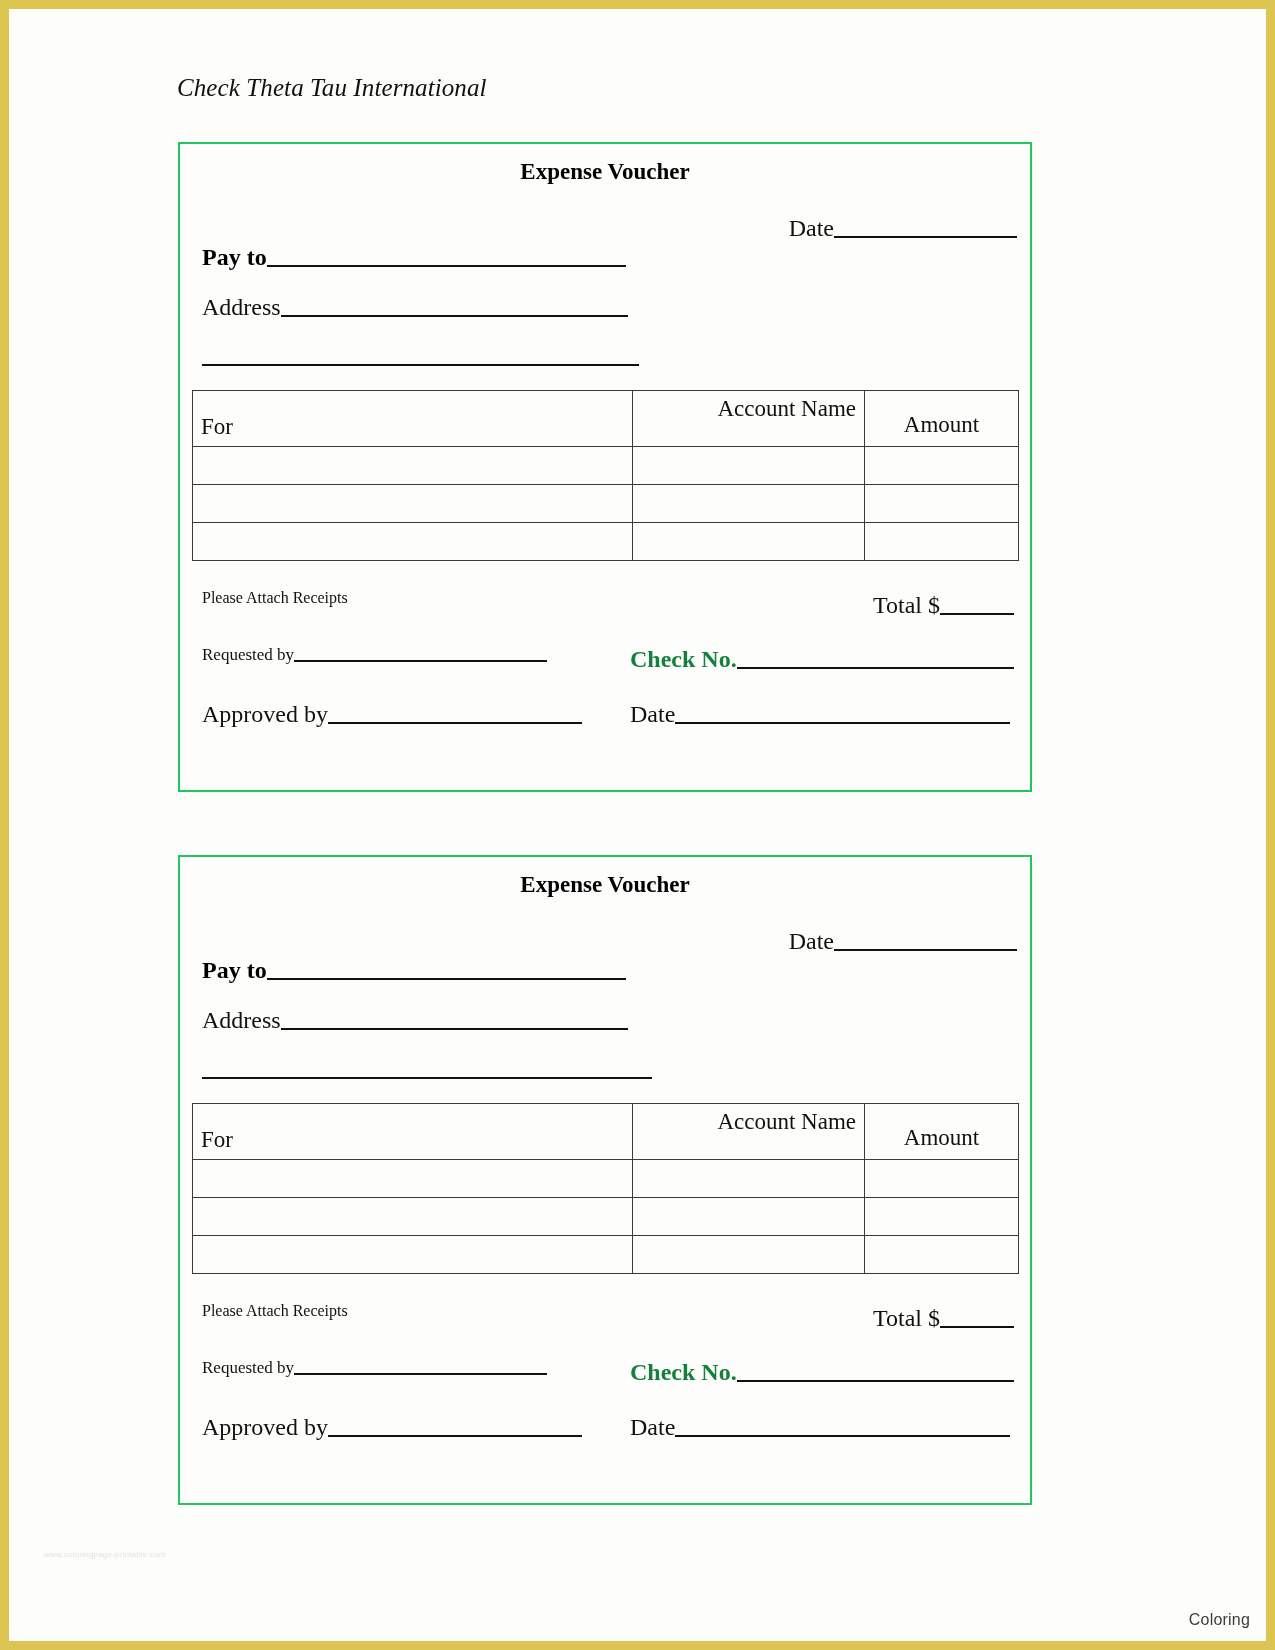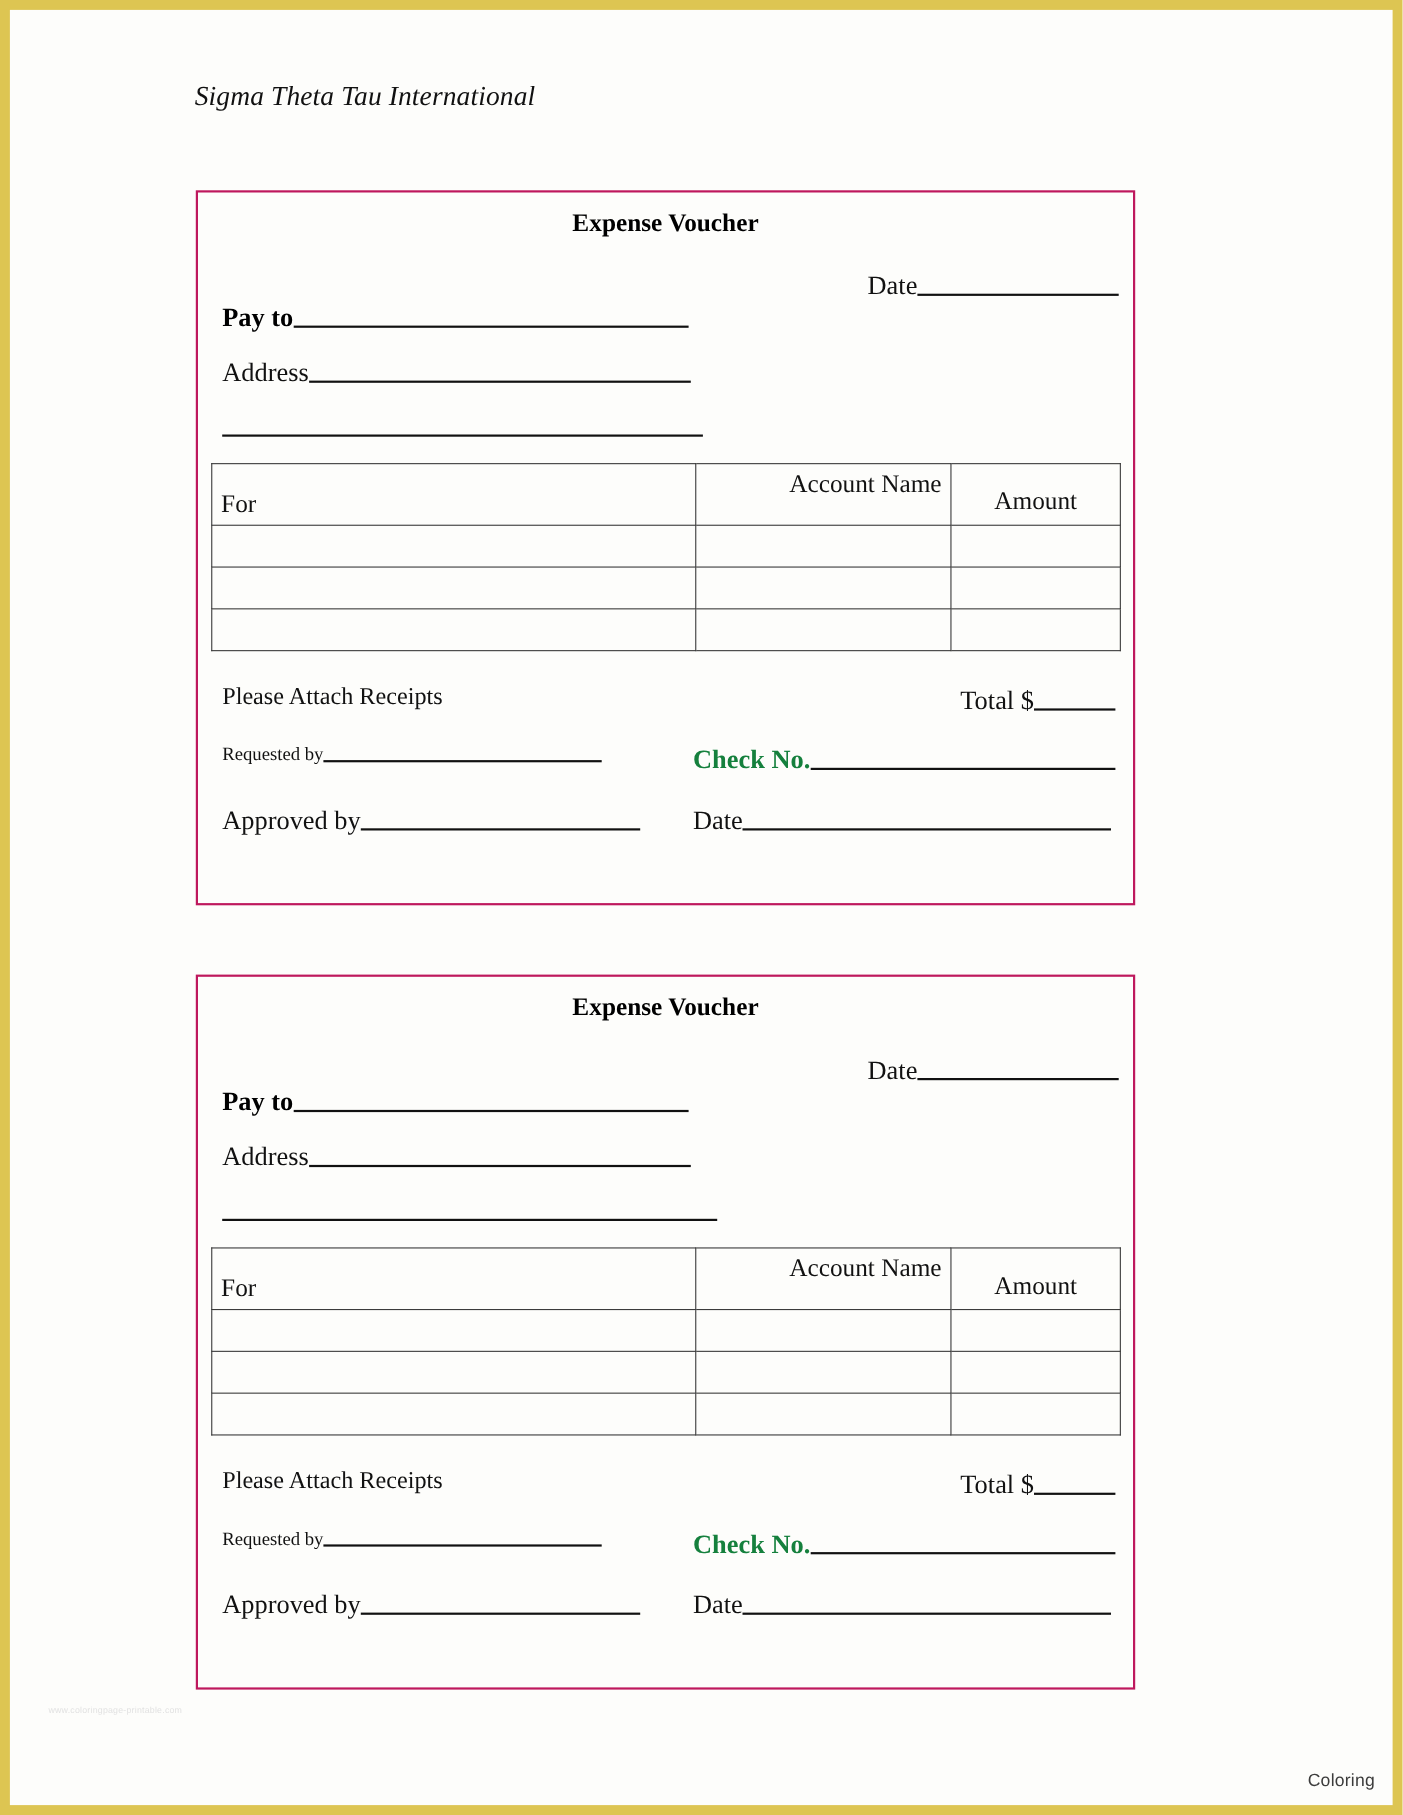--- a/index.html
+++ b/index.html
@@ -35,24 +35,23 @@
     color: #111;
     letter-spacing: 0.1px;
     white-space: nowrap;
   }
 
   
   .voucher {
     position: absolute;
     left: 169px;
     width: 854px;
-    border: 2px solid #be185d;
+    border: 2px solid #22c55e;
     background: #fdfdfb;
     box-sizing: border-box;
-    margin-top: 31px;
   }
   .voucher-1 { top: 133px; height: 650px; }
   .voucher-2 { top: 846px; height: 650px; }
 
   .voucher-inner {
     position: relative;
     width: 100%;
     height: 100%;
   }
 
@@ -135,21 +134,21 @@
   .exp-table th.col-acct  { width: 232px; text-align: right; height: 56px; vertical-align: top; padding-top: 5px; }
   .exp-table th.col-amt   { width: 154px; text-align: center; height: 56px; vertical-align: top; padding-top: 21px; }
   .exp-table td { height: 38px; }
   .exp-table tr.body-row td { border-top: 1px solid #3b3b3b; }
 
   
   .receipts-row {
     position: absolute;
     top: 445px;
     left: 22px;
-    font-size: 22px;
+    font-size: 16px;
     color: #111;
     white-space: nowrap;
   }
   .total-row {
     position: absolute;
     top: 445px;
     right: 16px;
     font-size: 24px;
     color: #111;
     white-space: nowrap;
@@ -208,21 +207,21 @@
     font-size: 16px;
     color: #3c3c3c;
     letter-spacing: 0.2px;
   }
 </style>
 </head>
 <body>
 
 <div class="page-sheet">
 
-  <div class="org-header">Sigma Theta Tau International</div>
+  <div class="org-header">Check Theta Tau International</div>
 
   <div class="voucher voucher-1">
     <div class="voucher-inner">
 
       <div class="voucher-title">Expense Voucher</div>
 
       <div class="top-date-row">
         <span>Date</span><span class="fill" style="width:183px"></span>
       </div>
 

